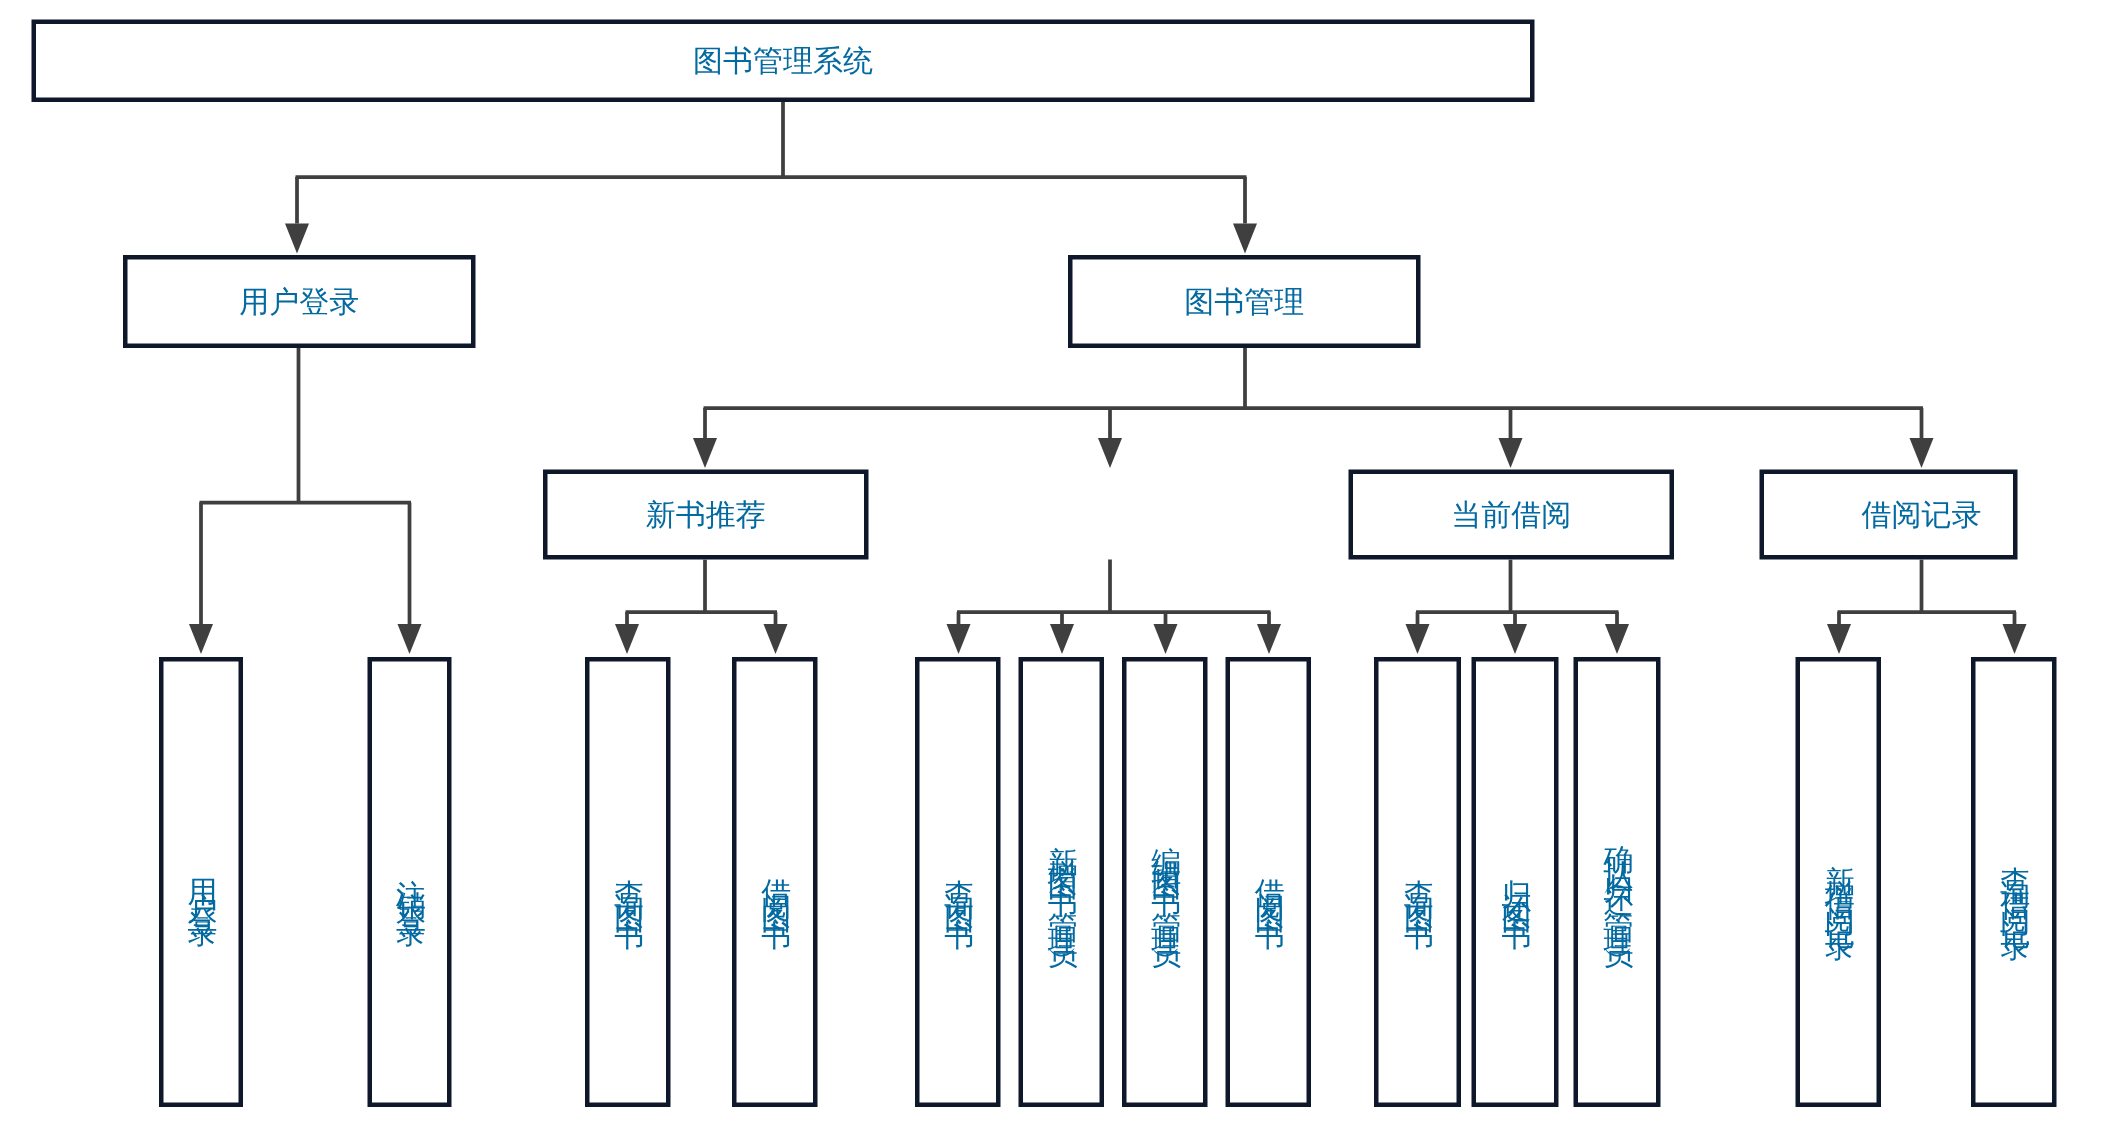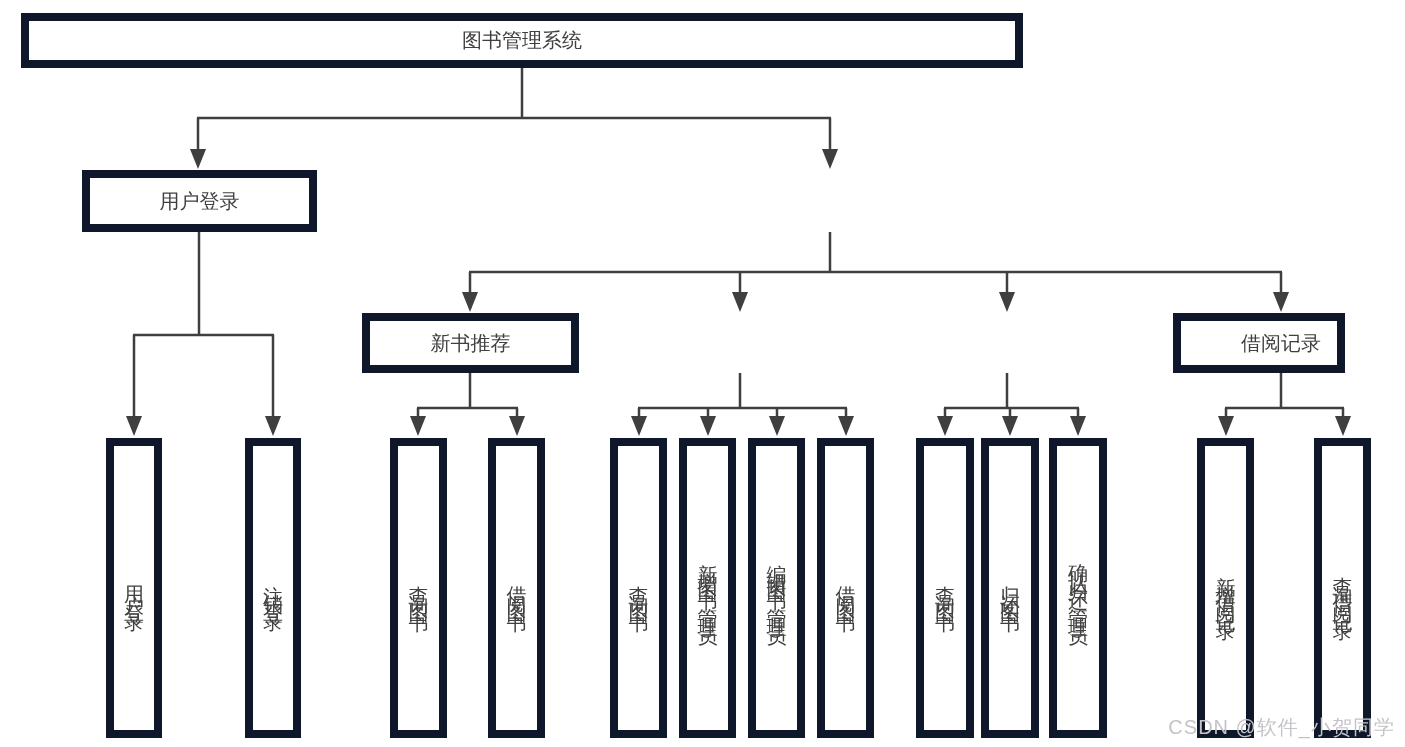--- a/index.html
+++ b/index.html
@@ -8,25 +8,25 @@
     width:1405px; height:747px;
     background:#ffffff;
     overflow:hidden;
     font-family:"Liberation Sans", sans-serif;
   }
   #wires { position:absolute; left:0; top:0; width:1405px; height:747px; }
   .box {
     position:absolute;
     box-sizing:border-box;
     background:#ffffff;
-    border:8px solid #0f172a;
+    border:3px solid #0f172a;
     display:flex;
     align-items:center;
     justify-content:center;
-    color:#404040;
+    color:#0369a1;
     font-size:20px;
     text-align:center;
     z-index:2;
   }
   .vbox {
     writing-mode:vertical-rl;
     letter-spacing:9px;
     line-height:1.15;
   }
   
@@ -128,32 +128,33 @@
     <path class="stroke" d="M1225,408 H1344"></path>
     <path class="stroke" d="M1226,408 V416"></path>
       <polygon class="head" points="1218,416 1234,416 1226,436"></polygon>
     <path class="stroke" d="M1343,408 V416"></path>
       <polygon class="head" points="1335,416 1351,416 1343,436"></polygon>
   </svg>
 
   <div class="box" id="n-root">图书管理系统</div>
 
   <div class="box" id="n-l2a">用户登录</div>
+  <div class="box" id="n-l2b">图书管理</div>
 
   <div class="box" id="n-l3a">新书推荐</div>
+  <div class="box" id="n-l3c">当前借阅</div>
   <div class="box" id="n-l3d">借阅记录</div>
 
   <div class="box vbox leaf" id="leaf0">用户登录</div>
   <div class="box vbox leaf" id="leaf1">注销登录</div>
   <div class="box vbox leaf" id="leaf2">查询图书</div>
   <div class="box vbox leaf" id="leaf3">借阅图书</div>
   <div class="box vbox leaf" id="leaf4">查询图书</div>
   <div class="box vbox leaf" id="leaf5">新增图书（管理员）</div>
   <div class="box vbox leaf" id="leaf6">编辑图书（管理员）</div>
   <div class="box vbox leaf" id="leaf7">借阅图书</div>
   <div class="box vbox leaf" id="leaf8">查询图书</div>
   <div class="box vbox leaf" id="leaf9">归还图书</div>
   <div class="box vbox leaf" id="leaf10">确认归还（管理员）</div>
   <div class="box vbox leaf" id="leaf11">新增借阅记录</div>
   <div class="box vbox leaf" id="leaf12">查询借阅记录</div>
 
-  <div class="wm">CSDN @软件_小贺同学</div>
 </div>
 
 </body></html>

